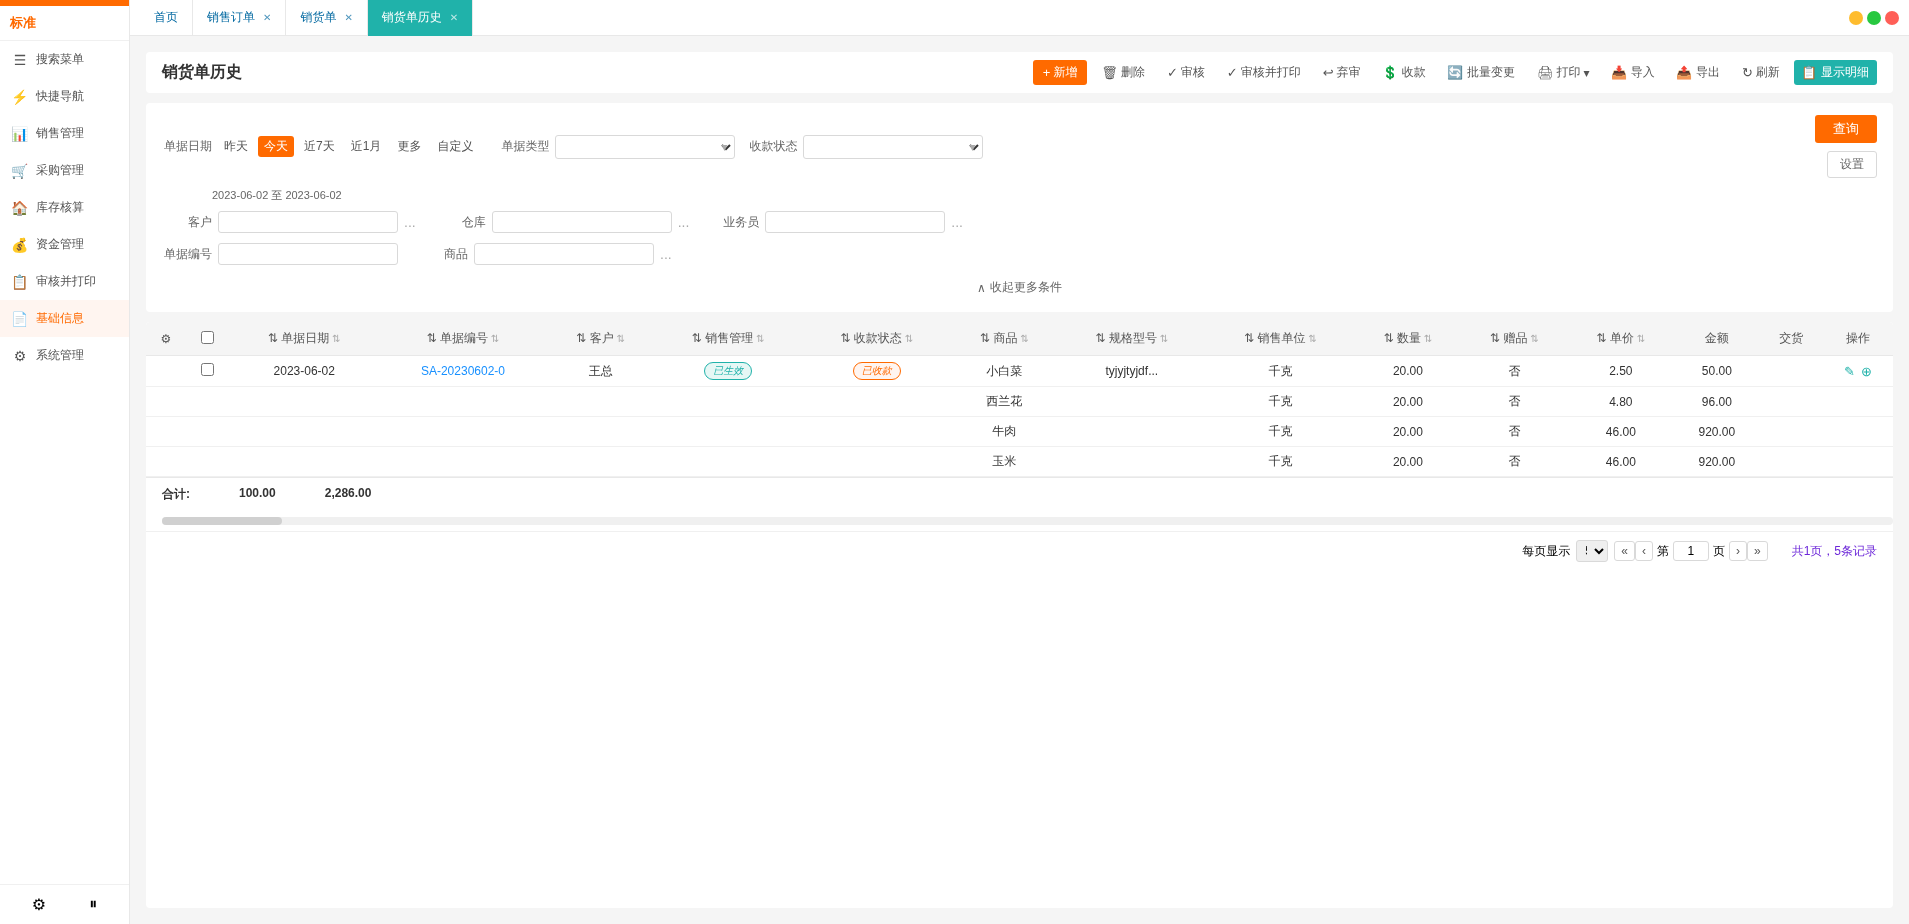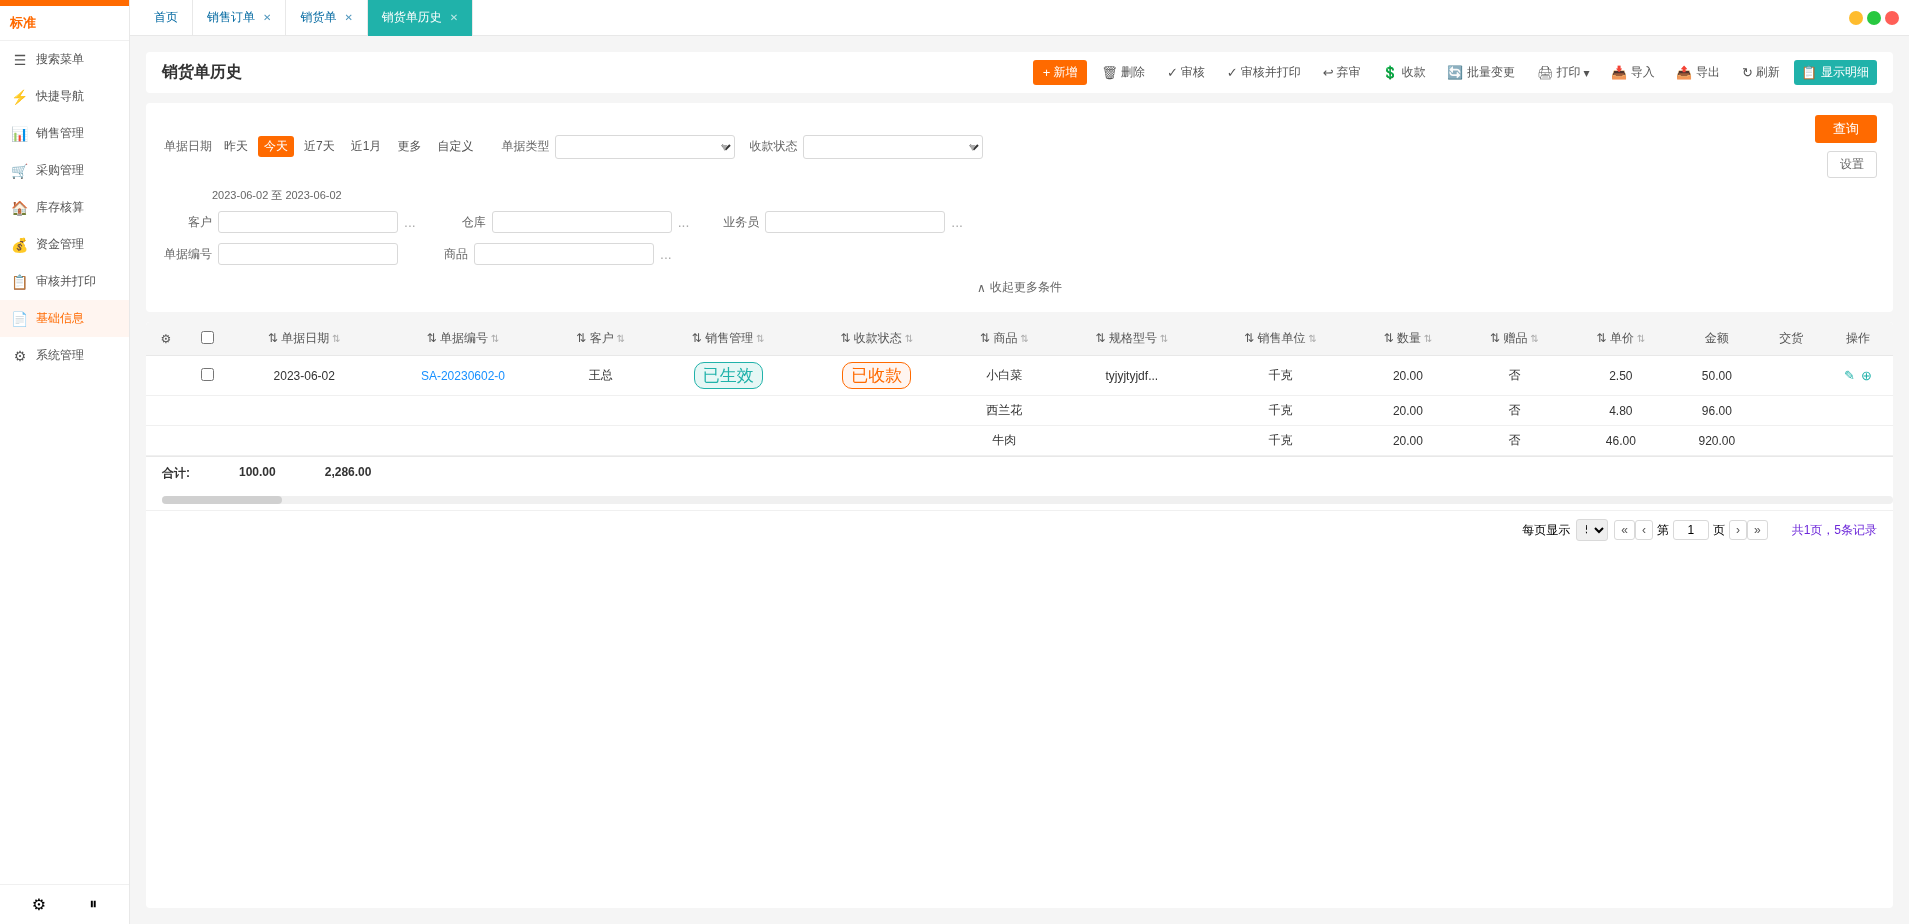--- a/index.html
+++ b/index.html
@@ -59,21 +59,21 @@
     .set-btn { background: #fff; color: #666; border: 1px solid #d9d9d9; border-radius: 3px; padding: 4px 12px; cursor: pointer; font-size: 12px; margin-top: 4px; }
 
     
     .table-container { background: #fff; border-radius: 4px; overflow-x: auto; flex: 1; }
     table { width: 100%; border-collapse: collapse; font-size: 12px; }
     thead tr { background: #f5f5f5; }
     th { padding: 8px 6px; text-align: center; color: #555; font-weight: normal; border-bottom: 1px solid #e8e8e8; white-space: nowrap; }
     th.sortable { cursor: pointer; }
     th.sortable::after { content: ' ⇅'; font-size: 10px; color: #aaa; }
     td { padding: 6px 6px; text-align: center; border-bottom: 1px solid #f0f0f0; color: #333; }
-    .badge { display: inline-block; padding: 1px 8px; border-radius: 10px; font-size: 17px; }
+    .badge { display: inline-block; padding: 1px 8px; border-radius: 10px; font-size: 10px; font-style: italic; }
     .badge-green { background: #e6f7f5; color: #20b2aa; border: 1px solid #20b2aa; }
     .badge-orange { background: #fff5f0; color: #ff6a00; border: 1px solid #ff6a00; }
     .action-icons { display: flex; gap: 6px; justify-content: center; }
     .action-icon { color: #20b2aa; cursor: pointer; font-size: 13px; }
 
     
     .table-footer { background: #fff; padding: 8px 16px; border-top: 1px solid #e8e8e8; display: flex; align-items: center; justify-content: space-between; border-radius: 0 0 4px 4px; }
     .sum-row { display: flex; gap: 49px; color: #333; font-weight: bold; }
     .page-select { border: 1px solid #d9d9d9; border-radius: 3px; padding: 2px 4px; width: 32px; }
     .page-btn { border: 1px solid #d9d9d9; background: #fff; cursor: pointer; padding: 2px 6px; border-radius: 3px; color: #555; }
@@ -368,20 +368,38 @@
       <td>牛肉</td>
       <td></td>
       <td>千克</td>
       <td>20.00</td>
       <td>否</td>
       <td>46.00</td>
       <td>920.00</td>
       <td></td>
       <td></td>
     </tr>
+            <tr>
+      <td></td>
+      <td></td>
+      <td></td>
+      <td></td>
+      <td></td>
+      <td></td>
+      <td></td>
+      <td>玉米</td>
+      <td></td>
+      <td>千克</td>
+      <td>20.00</td>
+      <td>否</td>
+      <td>46.00</td>
+      <td>920.00</td>
+      <td></td>
+      <td></td>
+    </tr>
           </tbody>
       </table>
 
       <div class="table-footer">
         <div class="sum-row">
           <span>合计:</span>
           <span>100.00</span>
           <span>2,286.00</span>
         </div>
       </div>

